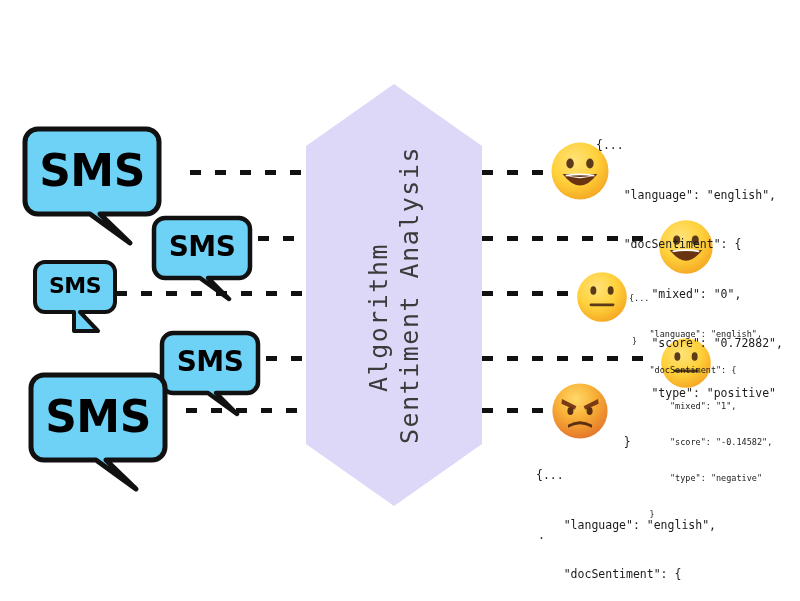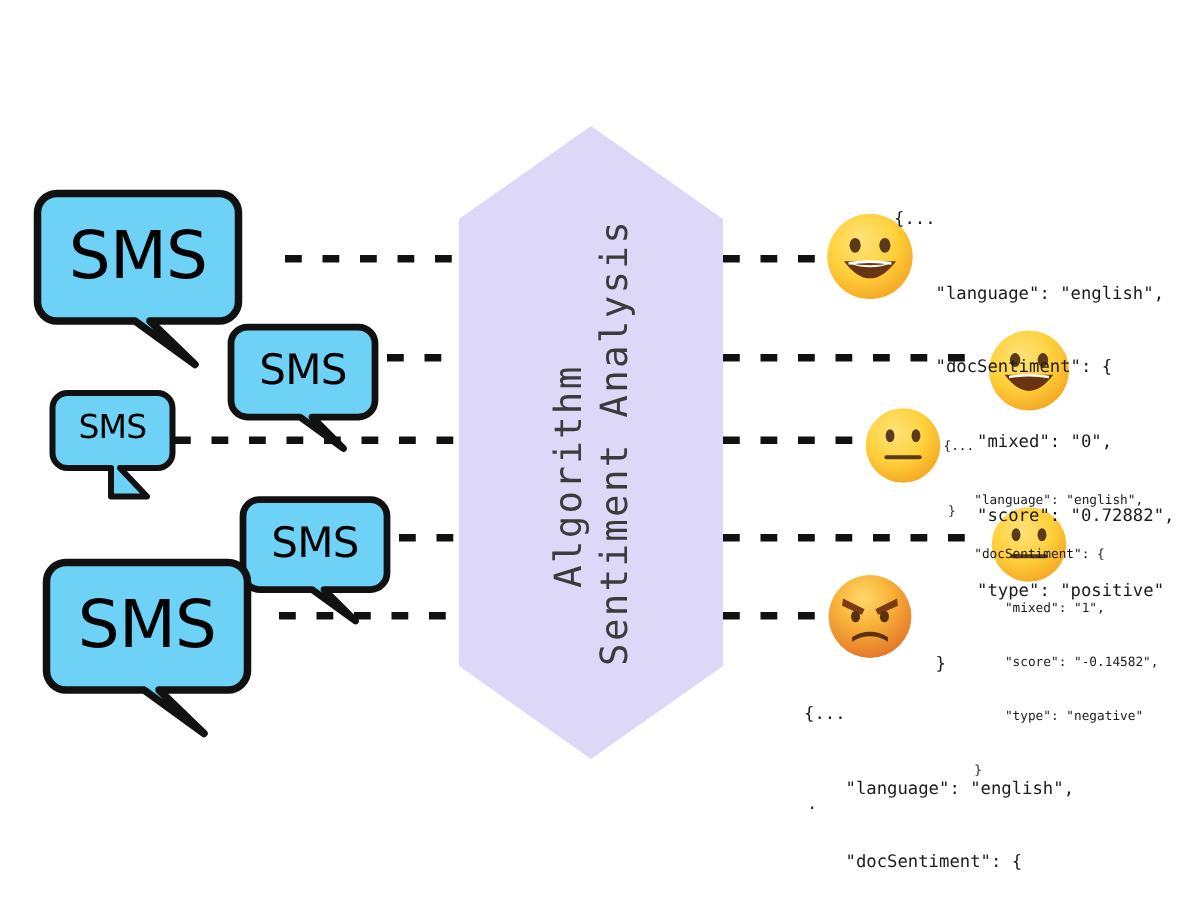--- a/index.html
+++ b/index.html
@@ -27,21 +27,21 @@
   .sms-label {
     position: absolute;
     left: 0;
     top: 0;
     width: 100%;
     display: flex;
     align-items: center;
     justify-content: center;
     color: #000000;
     font-family: "DejaVu Sans", sans-serif;
-    font-weight: 400;
+    font-weight: 700;
     letter-spacing: -0.5px;
     pointer-events: none;
   }
 
   
   #hexagon {
     position: absolute;
     left: 304px;
     top: 84px;
     width: 180px;

